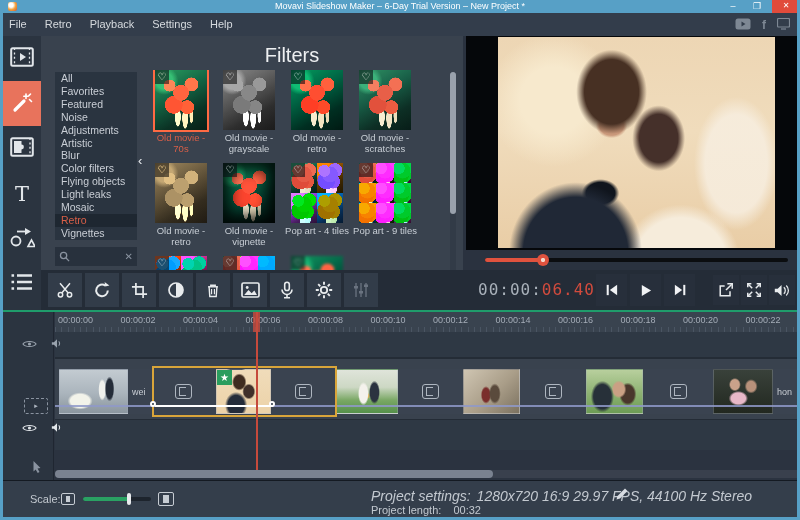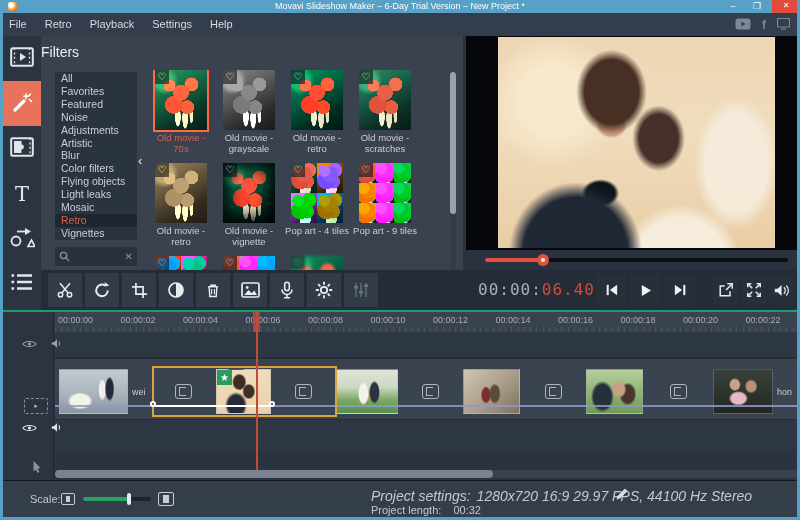--- a/index.html
+++ b/index.html
@@ -25,21 +25,21 @@
   .fb-glyph { font-size:12px; font-weight:bold; color:#7e8894; }
 
   
   .sidebar { position:absolute; left:0; top:36px; width:38px; height:274px; background:#2b3440; z-index:5; }
   .side-tool { width:38px; height:45px; display:flex; align-items:center; justify-content:center; color:#e2e6ea; }
   .side-tool.active { background:#e8735c; }
   .t-serif { font-family:"DejaVu Serif",serif; font-size:21px; color:#e2e6ea; }
 
   
   .filters-panel { position:absolute; left:38px; top:36px; width:422px; height:234px; background:#39424e; }
-  .panel-title { position:absolute; left:0; top:8px; width:502px; font-size:14px; color:#edeff1; }
+  .panel-title { position:absolute; left:0; top:8px; width:502px; text-align:center; font-size:20px; color:#edeff1; }
   .cat-list { position:absolute; left:14px; top:36px; width:82px; height:168px; background:#2a3440; overflow:hidden; }
   .cat-item { font-size:10.5px; line-height:12.9px; color:#c9ced5; padding-left:6px; white-space:nowrap; }
   .cat-item.sel { background:#1e2731; color:#d95f48; }
   .cat-collapse { position:absolute; left:97px; top:118px; color:#e8ebee; font-size:13px; line-height:13px; }
   .search-box { position:absolute; left:14px; top:211px; width:82px; height:19px; background:#28313d; display:flex; align-items:center; }
   .search-box svg { margin-left:4px; }
   .search-input { flex:1; background:transparent; border:none; outline:none; color:#c9ced5; font-size:10px; width:50px; }
   .search-clear { color:#8a93a0; font-size:10px; margin-right:4px; }
 
   #filter-grid { position:absolute; left:106px; top:34px; width:300px; height:200px; overflow:hidden;

